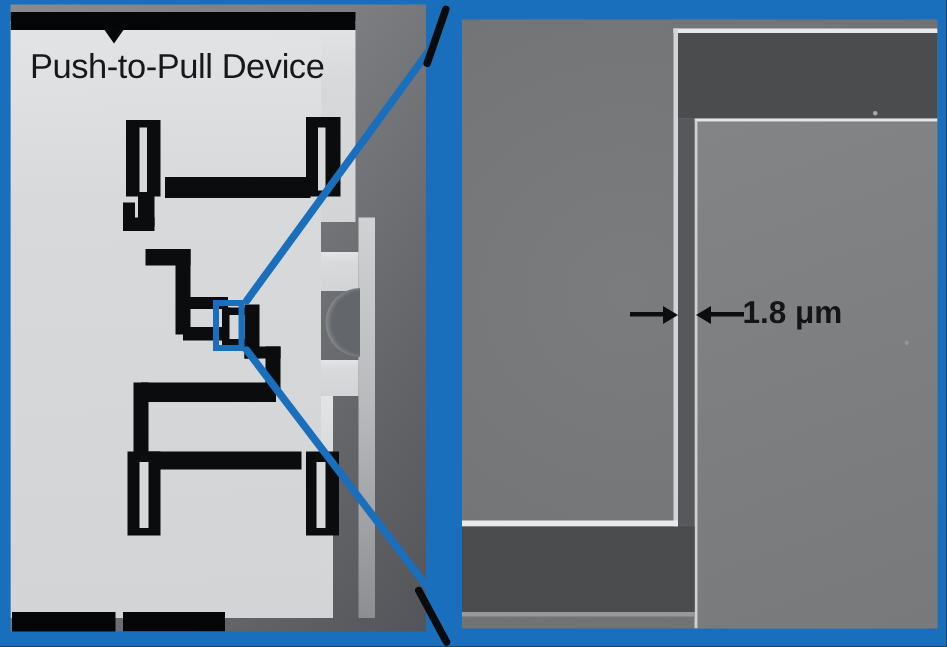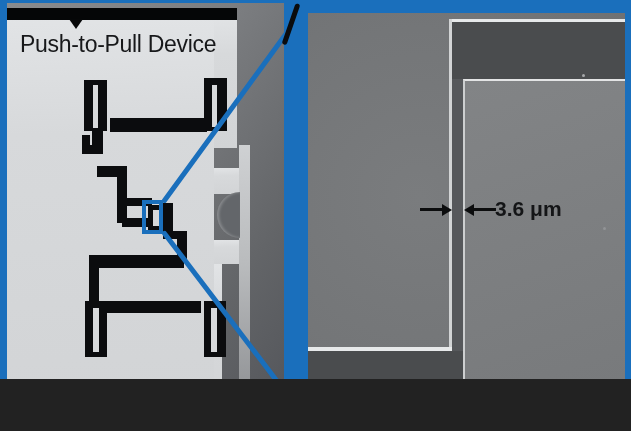--- a/index.html
+++ b/index.html
@@ -3,21 +3,21 @@
 <meta charset="utf-8">
 <style>
   :root{
     --frame-blue:#1a6fbc; --slot-black:#0b0c0e; --plate-light:#d7d9db;
     --left-bg:#77797c; --left-bg-dark:#54565a; --right-bg:#747678;
     --right-block:#7d7f81; --recess-dark:#4a4c4e; --edge-bright:#e7e9ea;
     --label-text:#141517;
   }
   html,body{margin:0;padding:0;background:#222;}
   *{box-sizing:border-box;}
-  .canvas{position:relative;width:631px;height:379px;background:var(--frame-blue);overflow:hidden;
+  .canvas{position:relative;width:631px;height:431px;background:var(--frame-blue);overflow:hidden;
           font-family:"Liberation Sans","DejaVu Sans",sans-serif;}
   .abs{position:absolute;}
 
   
   .panel-left{left:7px;top:3px;width:277px;height:418px;overflow:hidden;
     background:linear-gradient(125deg,#898b8e 0%,#7c7e81 40%,#636568 75%,#53555a 100%);}
   .plate{background:linear-gradient(178deg,#e2e4e6 0%,var(--plate-light) 30%,#d2d4d6 100%);}
   .slot{background:var(--slot-black);}
   .beam{background:var(--plate-light);}
   .strip{background:#050607;}
@@ -106,21 +106,21 @@
     <div class="abs rblock" style="left:155px;top:66px;width:162px;height:340px;"></div>
     <div class="abs gap-slot" style="left:144px;top:66px;width:11px;height:329px;"></div>
     <div class="abs bright-h" style="left:0;top:334px;width:144px;height:4px;"></div>
     <div class="abs recess" style="left:0;top:338px;width:155px;height:57px;"></div>
     <div class="abs" style="left:0;top:395px;width:155px;height:3px;background:#97999b;"></div>
 
     <div class="abs arrow-shaft" style="left:112px;top:195px;width:22px;"></div>
     <div class="abs ah-right" style="left:134px;top:191px;"></div>
     <div class="abs ah-left" style="left:156px;top:191px;"></div>
     <div class="abs arrow-shaft" style="left:166px;top:195px;width:22px;"></div>
-    <div class="abs meas" style="left:187px;top:184px;">3.6 μm</div>
+    <div class="abs meas" style="left:187px;top:184px;">1.8 μm</div>
 
     <div class="abs speck" style="left:274px;top:61px;width:3px;height:3px;background:#a7a8aa;"></div>
     <div class="abs speck" style="left:295px;top:214px;width:3px;height:3px;background:#929496;"></div>
   </div>
 
   <div class="abs cline" style="left:163px;top:200px;width:216px;transform:rotate(-53.9deg);"></div>
   <div class="abs cline" style="left:163px;top:229px;width:210px;transform:rotate(52.7deg);"></div>
   <div class="abs cline-black" style="left:284px;top:42px;width:43px;transform:rotate(-71deg);"></div>
   <div class="abs cline-black" style="left:278px;top:389px;width:44px;transform:rotate(61.7deg);"></div>
   <div class="abs zoom-box" style="left:142px;top:200px;width:21px;height:34px;"></div>

